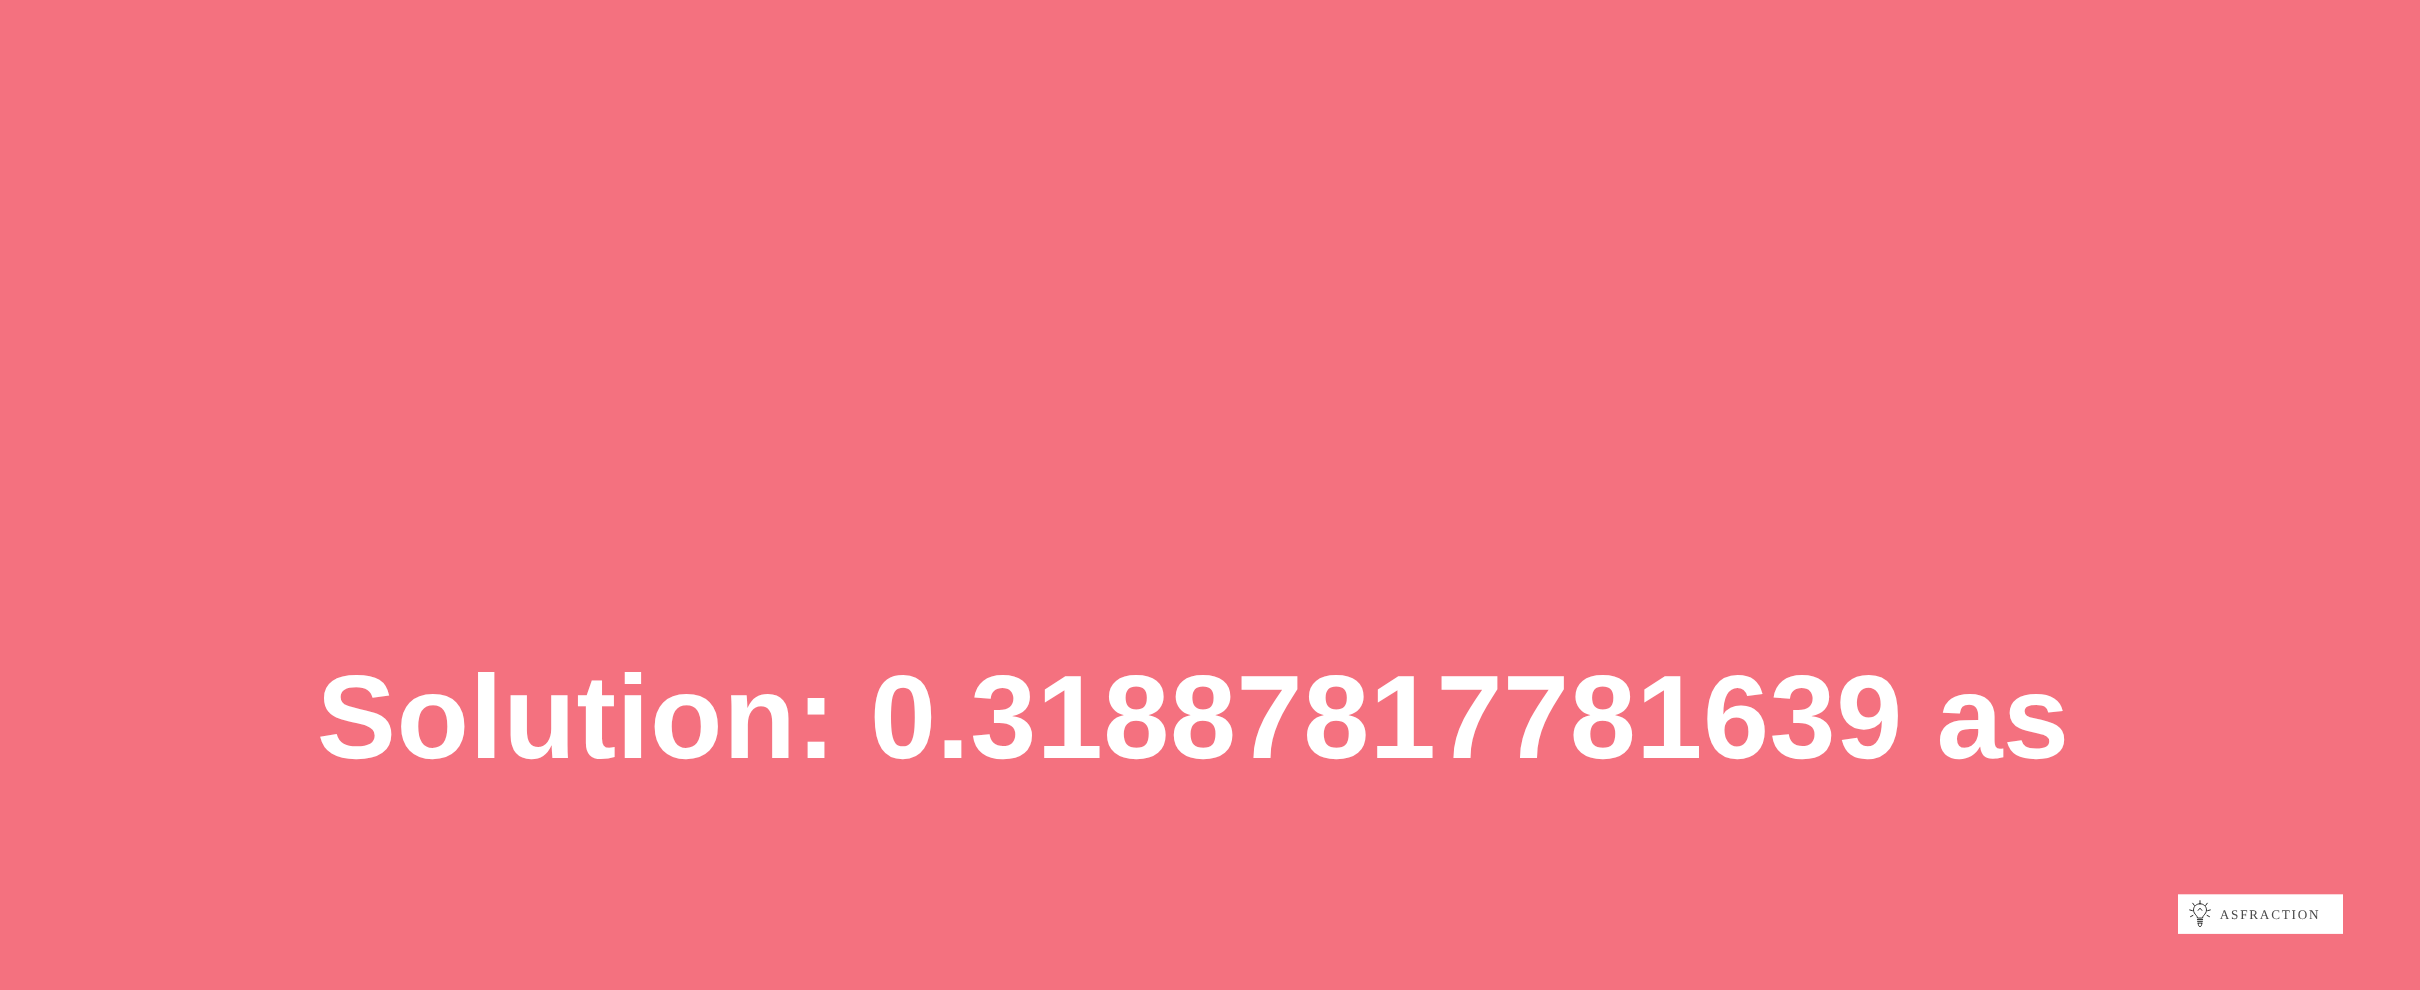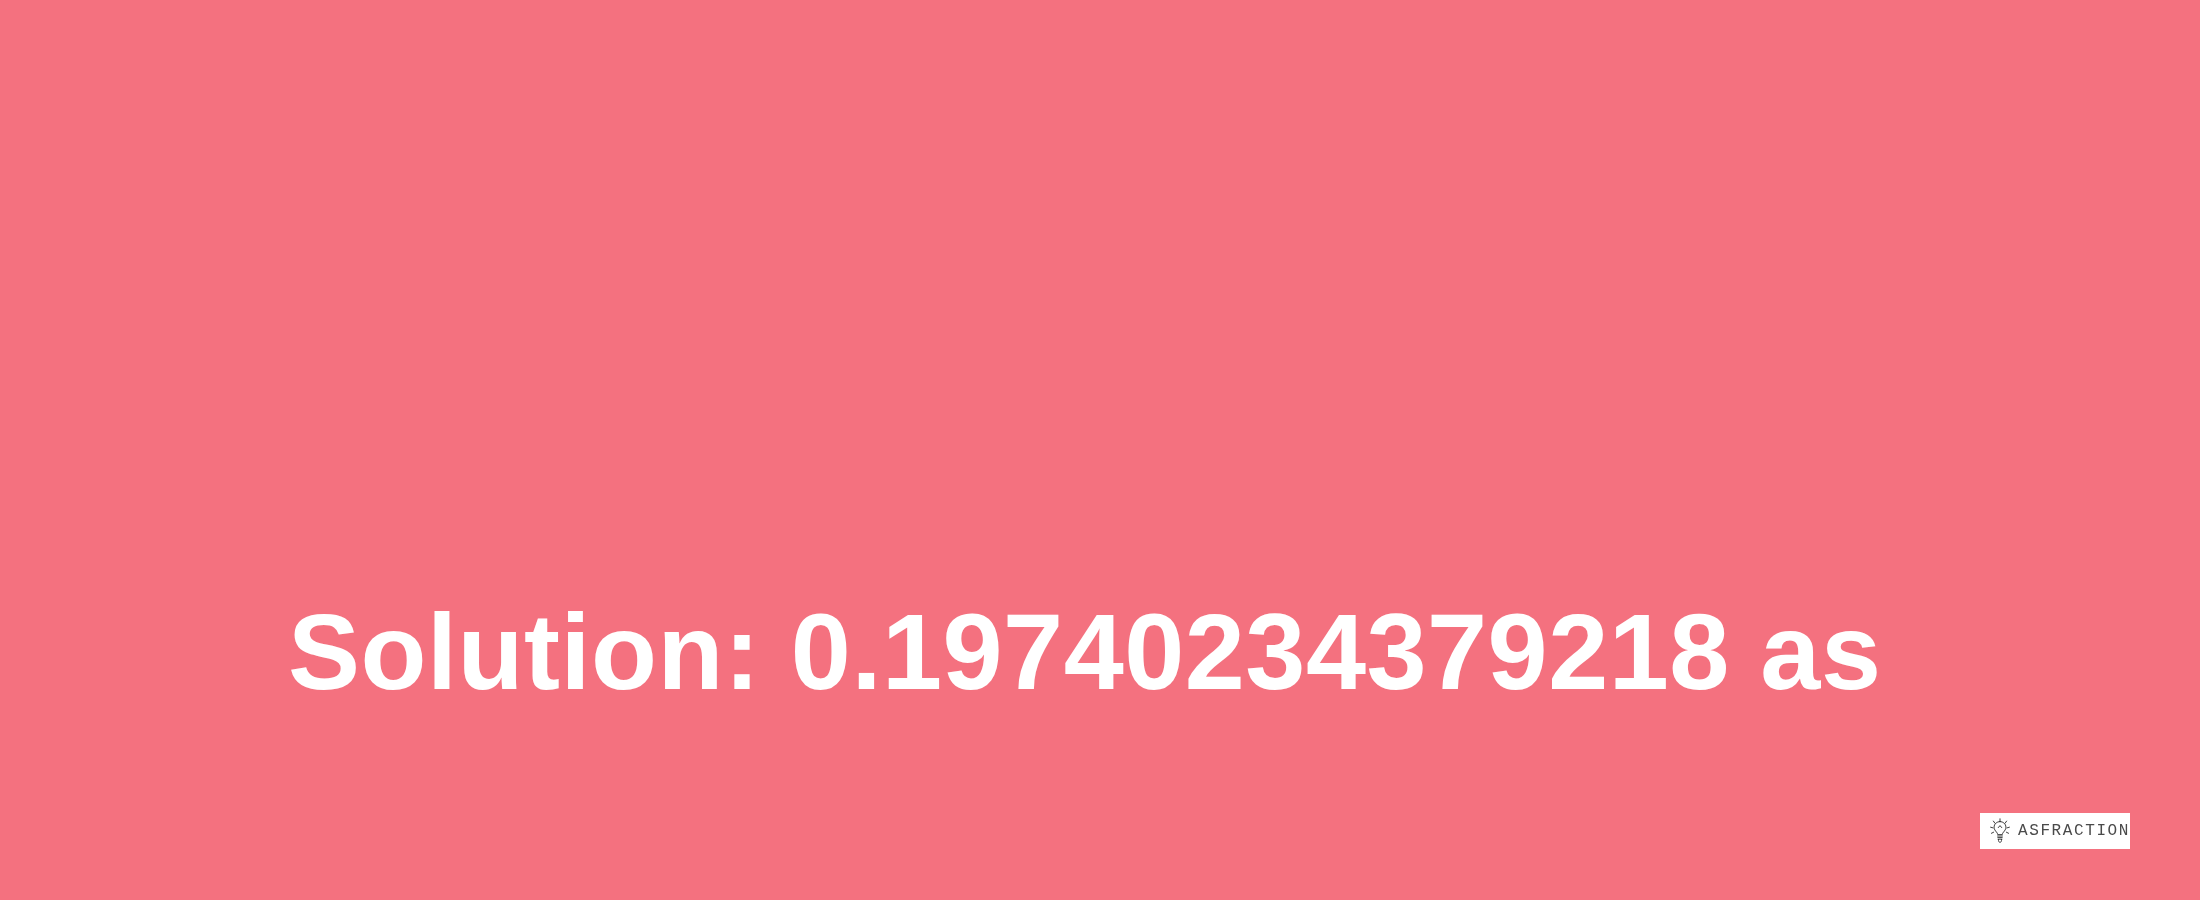--- a/index.html
+++ b/index.html
@@ -58,36 +58,36 @@
   }
 
   #watermark-bulb-icon {
     flex: 0 0 auto;
     width: 24px;
     height: 26px;
     display: block;
   }
 
   #watermark-text {
-    font-family: Liberation Mono, monospace;
-    font-size: 16px;
+    font-family: Liberation Serif, serif;
+    font-size: 12px;
     font-weight: 400;
     letter-spacing: 1.6px;
     color: #4a4a4a;
     white-space: nowrap;
     line-height: 1;
   }
 </style>
 </head>
 <body>
 
 <div id="solution-card" style="background: rgb(244, 113, 127);">
 
   <div id="solution-text-block" style="color: rgb(255, 255, 255);">
-    <span class="solution-line">Solution: 0.19740234379218 as</span>
+    <span class="solution-line">Solution: 0.31887817781639 as</span>
     
   </div>
 
   <div id="watermark" style="background: rgb(255, 255, 255);">
     <span id="watermark-bulb-icon">
       <svg viewBox="0 0 24 26" width="24" height="26" aria-hidden="true">
         <g fill="none" stroke="#2b2b2b" stroke-width="0.9" stroke-linecap="round">
 
           <line x1="12" y1="0.8" x2="12" y2="3.4"></line>
           <line x1="5.4" y1="3.1" x2="6.9" y2="5.2"></line>

